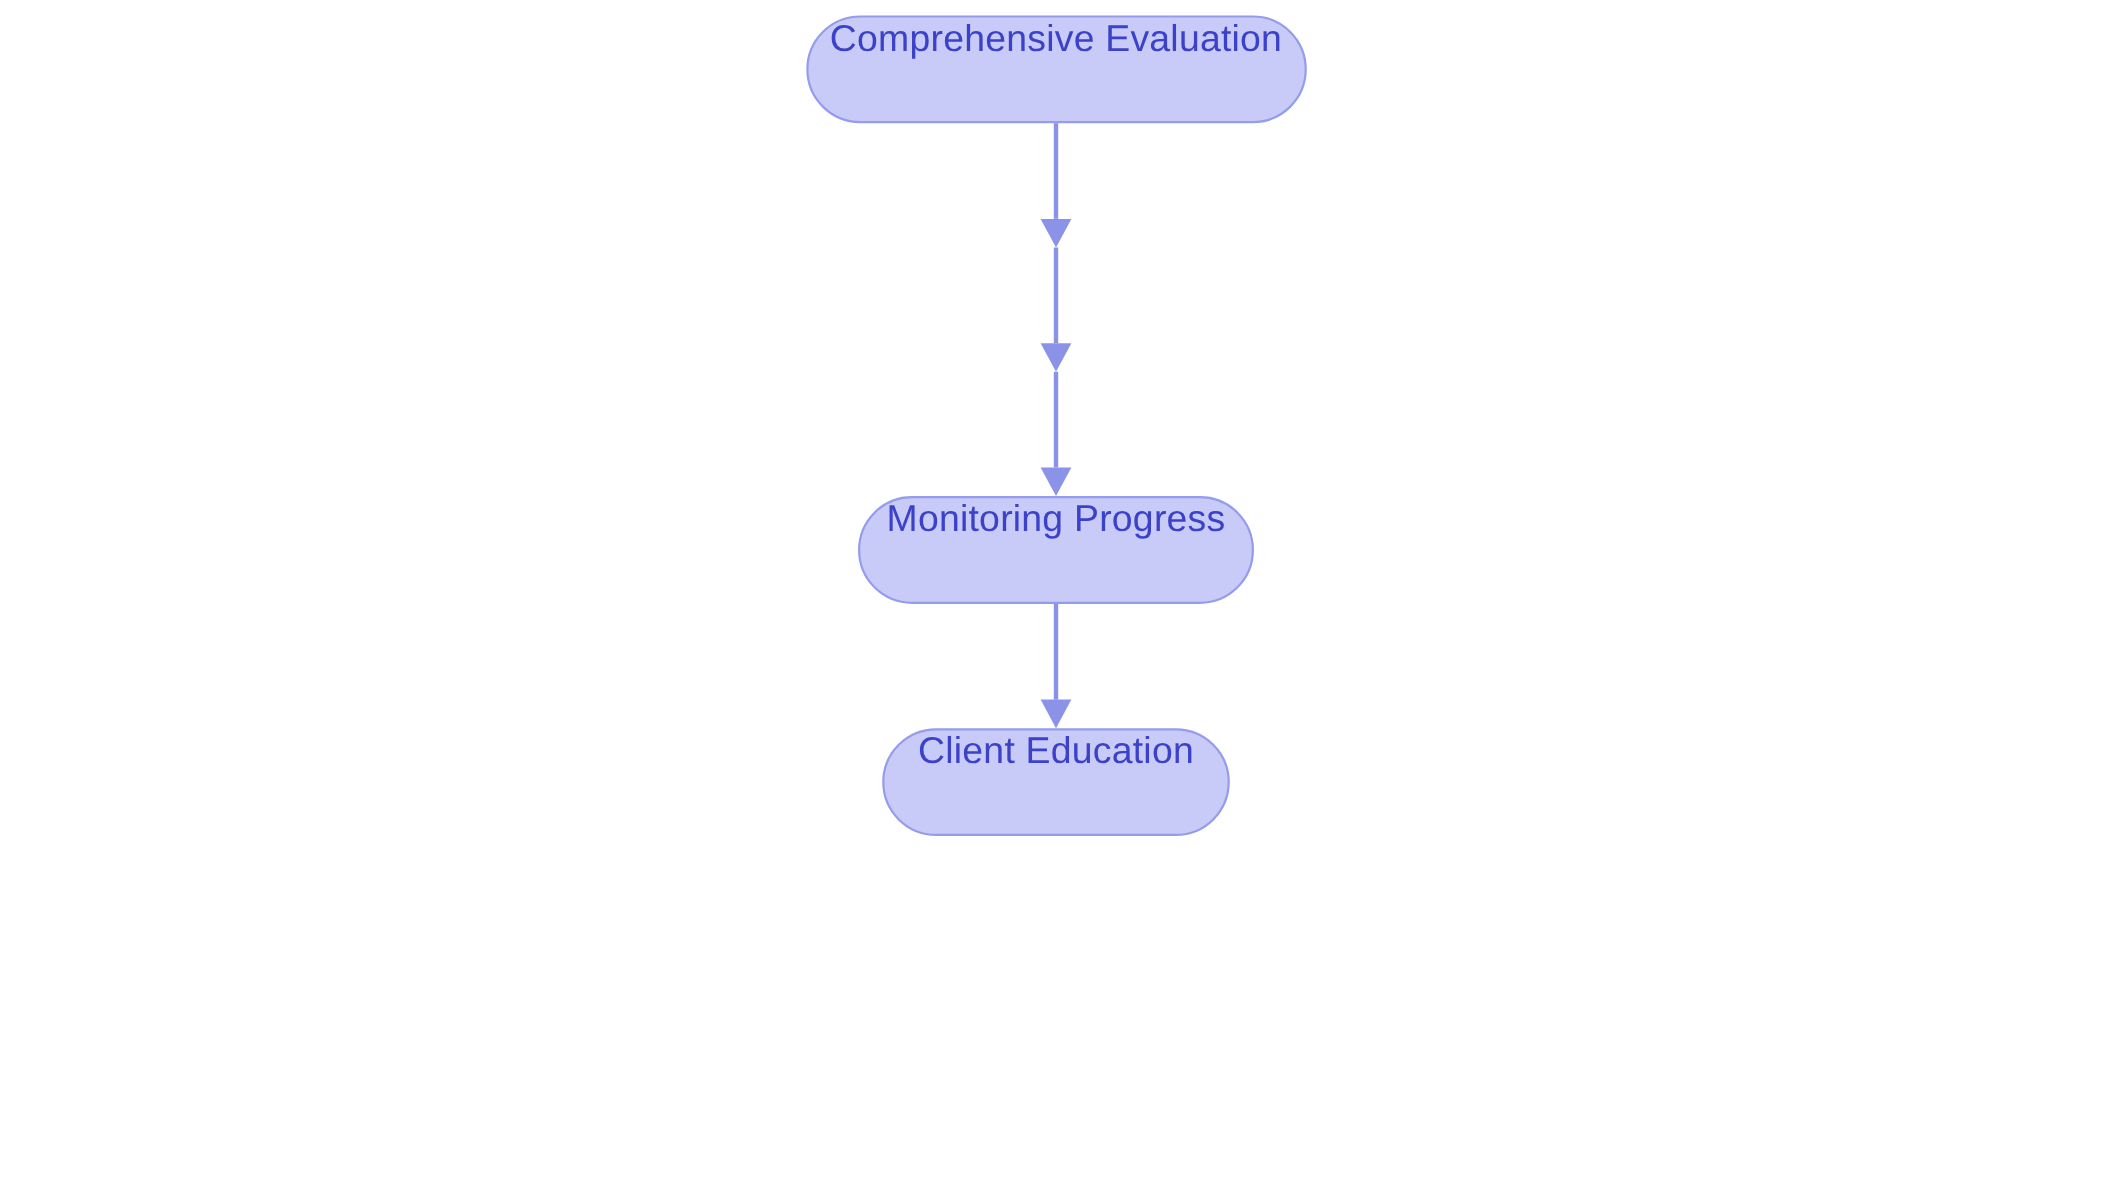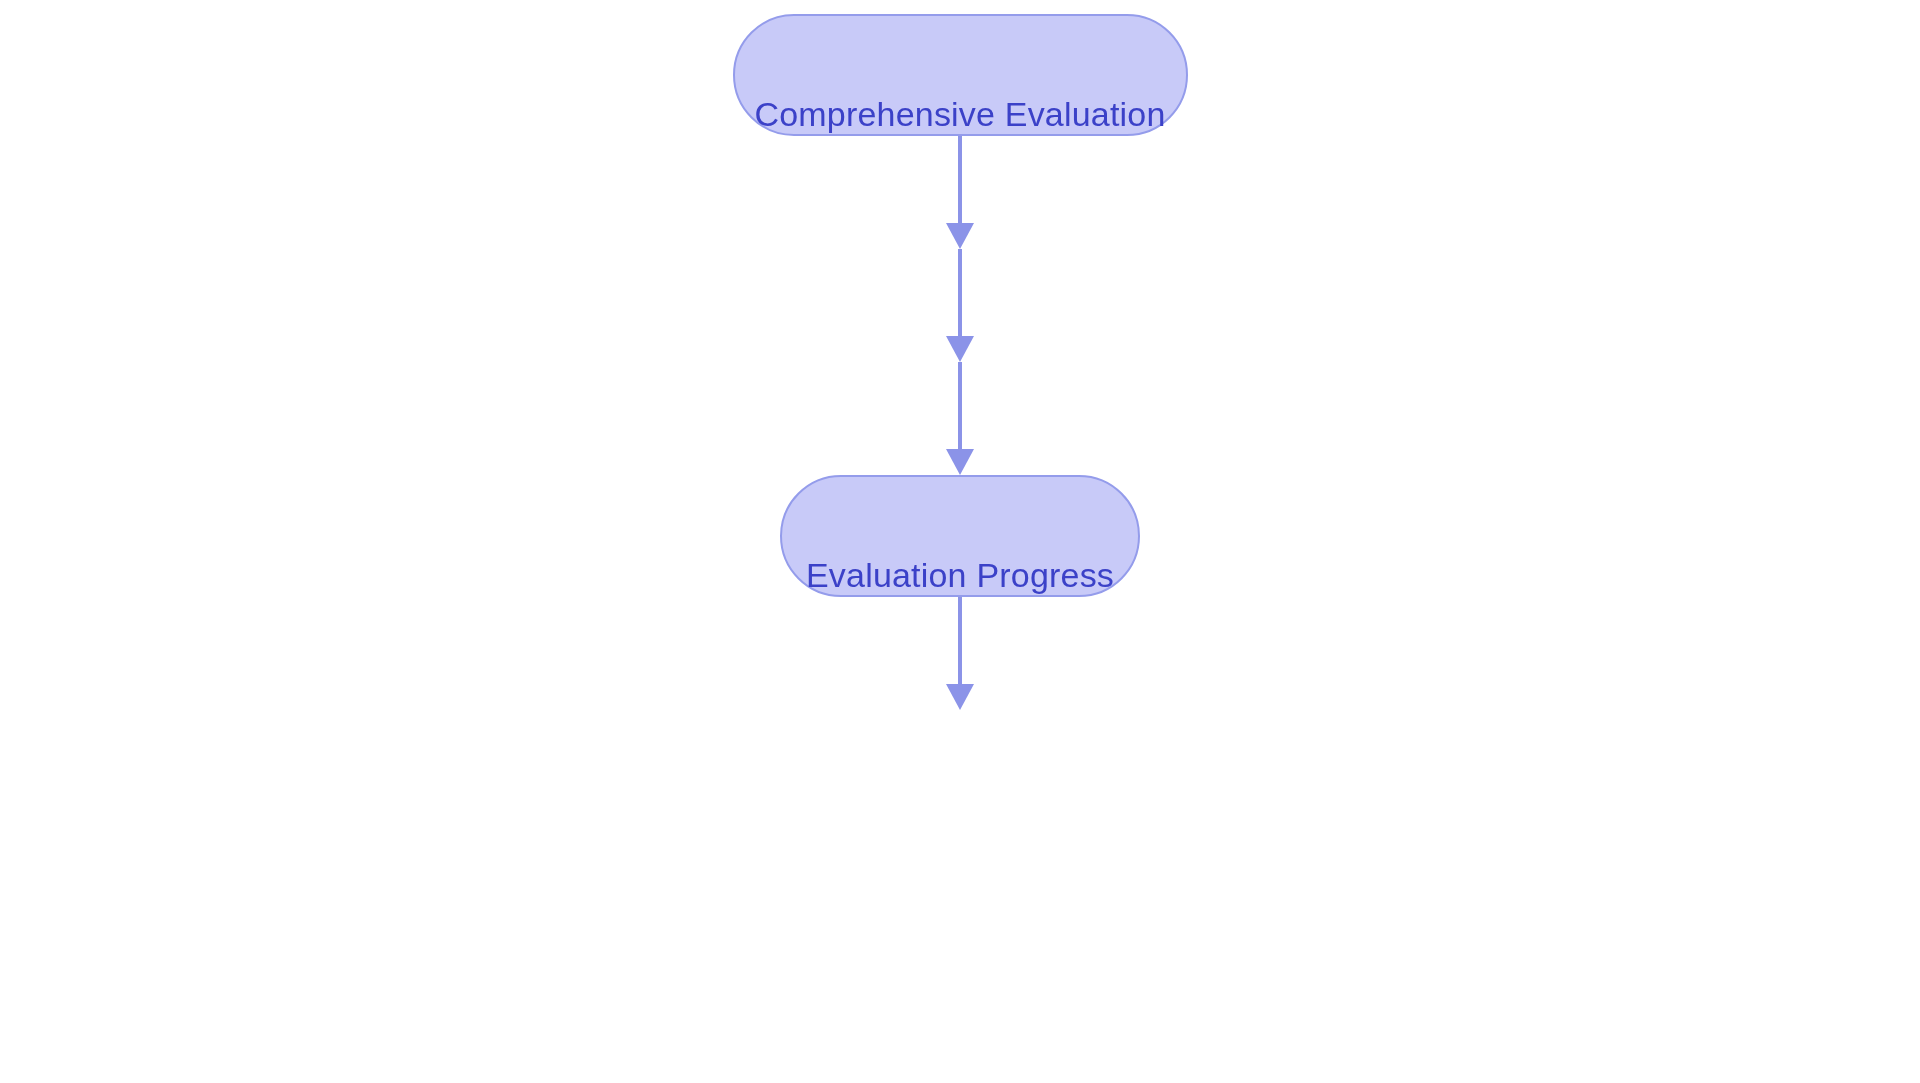--- a/index.html
+++ b/index.html
@@ -14,26 +14,26 @@
     height: 1083px;
     box-sizing: border-box;
     padding-top: 14px;
     display: flex;
     flex-direction: column;
     align-items: center;
     overflow: hidden;
   }
   .node {
     box-sizing: border-box;
-    height: 122px;
+    height: 98px;
     border-radius: 61px;
     background: var(--node-fill, #c8caf8);
     border: 2px solid var(--node-border, #949ceb);
     display: flex;
-    align-items: flex-end;
+    align-items: flex-start;
     justify-content: center;
     flex: 0 0 auto;
   }
   .node .label {
     color: var(--node-text, #3b41c8);
     font-size: 34px;
     font-weight: 400;
     letter-spacing: 0.2px;
     white-space: nowrap;
   }
@@ -82,22 +82,25 @@
     <div class="head"></div>
   </div>
 
 
   <div class="arrow">
     <div class="stem"></div>
     <div class="head"></div>
   </div>
 
   <div class="node n4">
-    <span class="label">Evaluation Progress</span>
+    <span class="label">Monitoring Progress</span>
   </div>
 
   <div class="arrow">
     <div class="stem"></div>
     <div class="head"></div>
   </div>
 
+  <div class="node n5">
+    <span class="label">Client Education</span>
+  </div>
 
 </div>
 
 </body></html>

